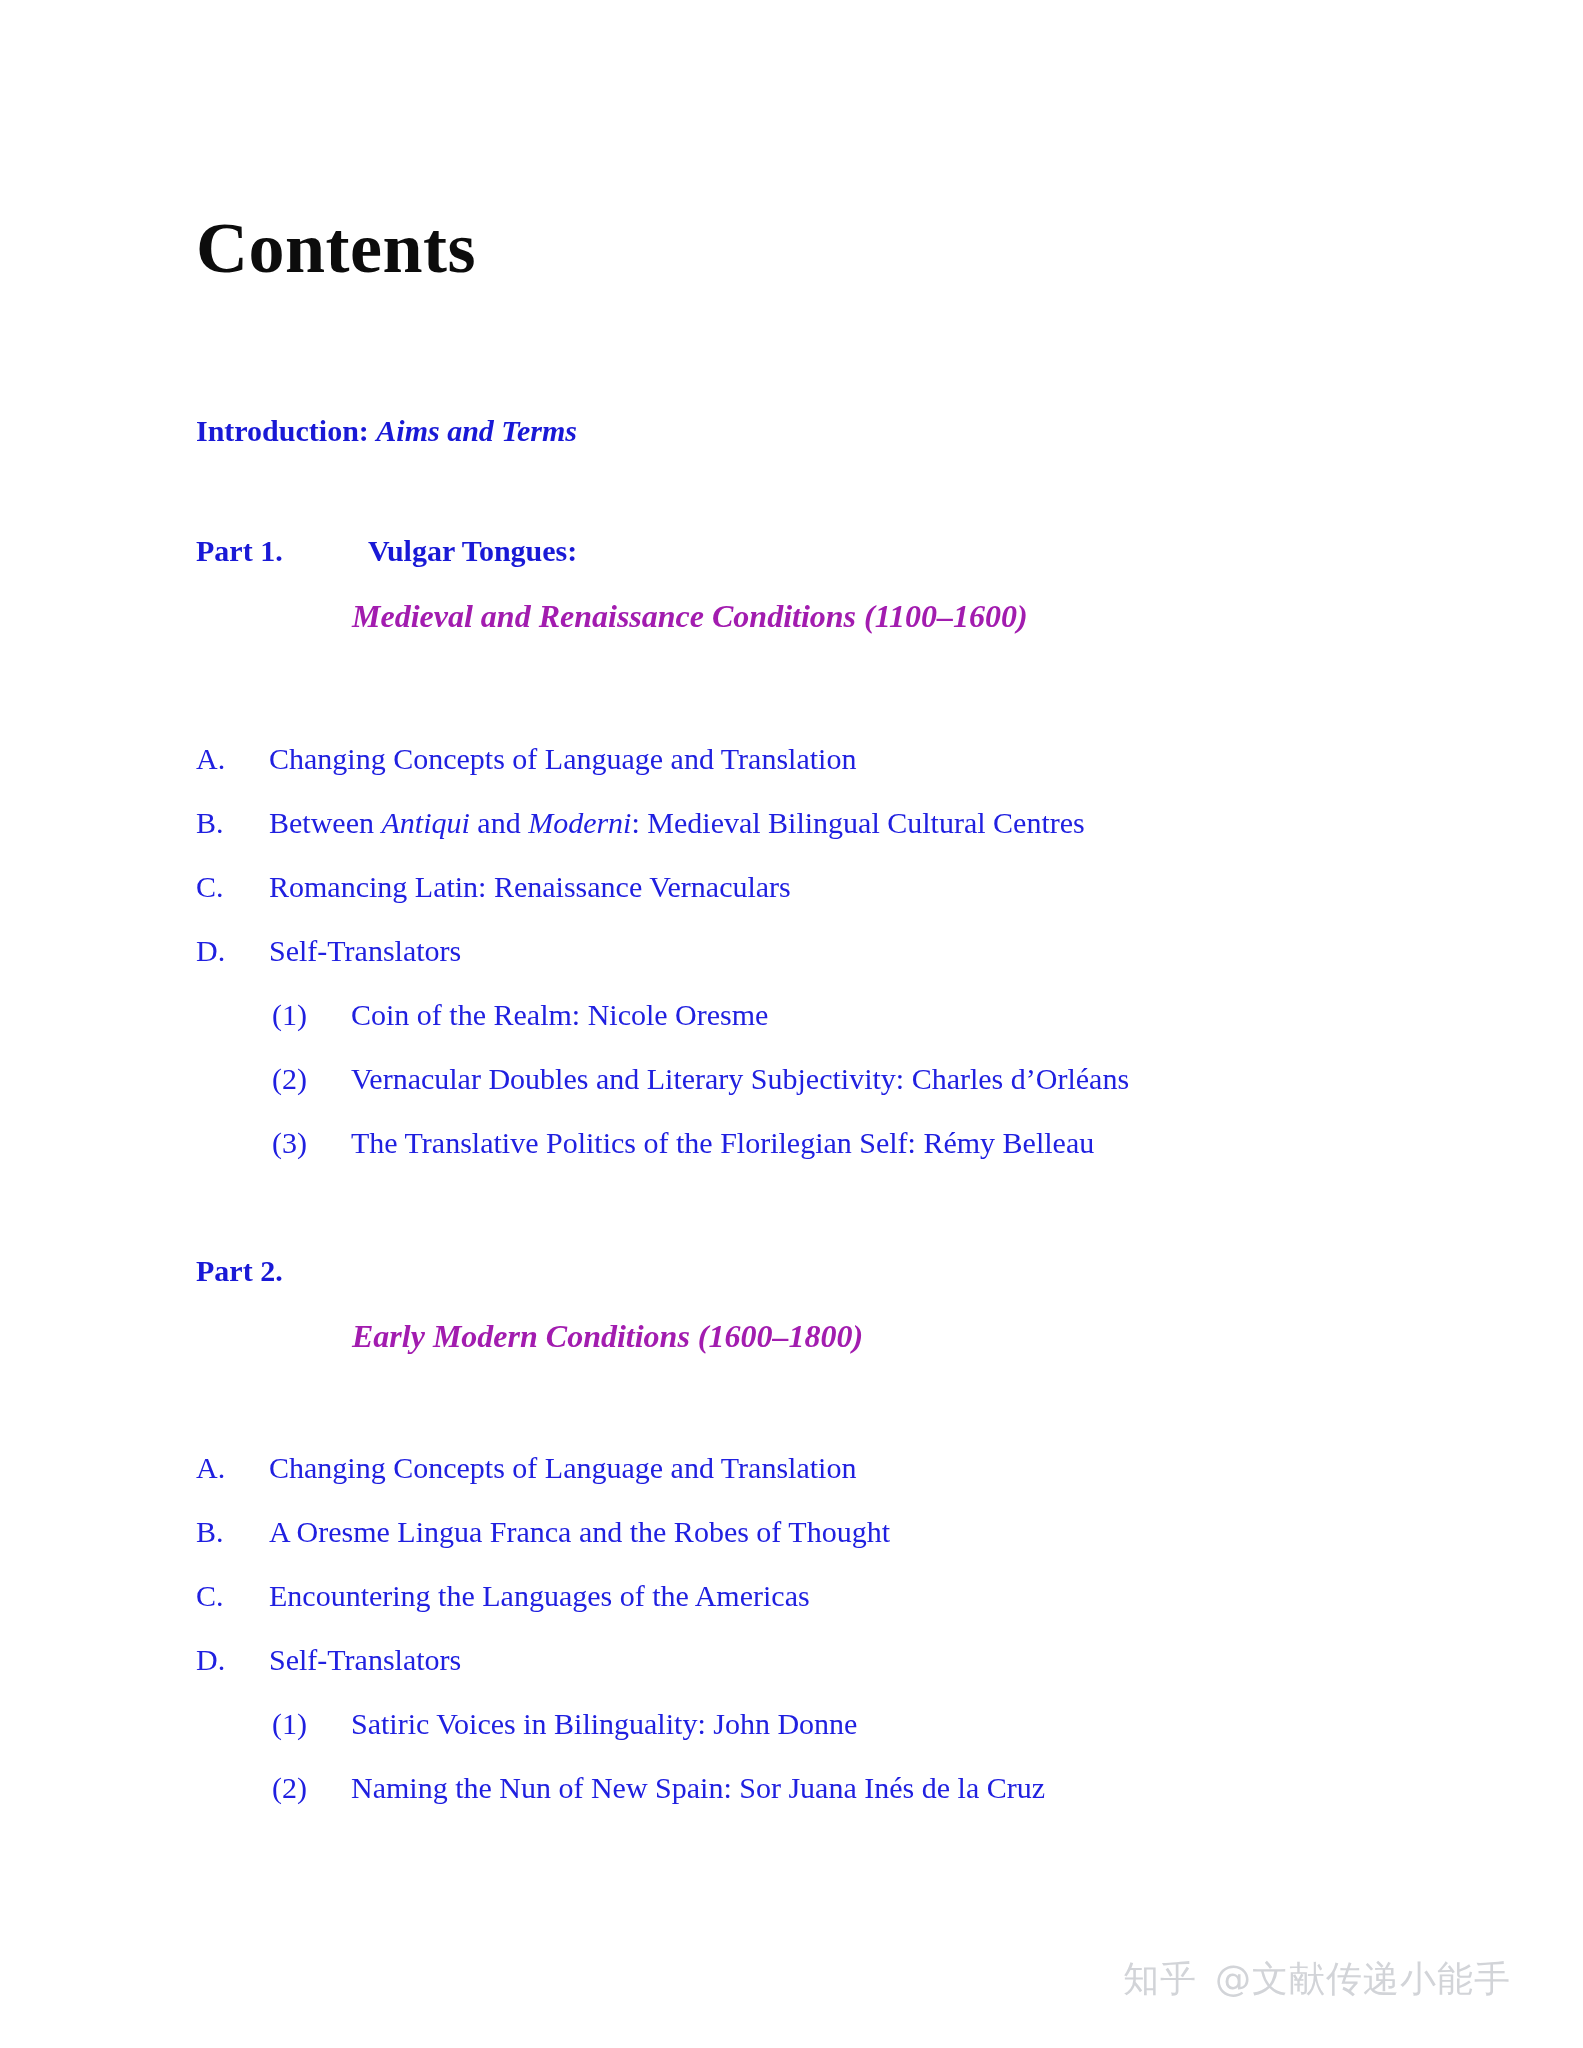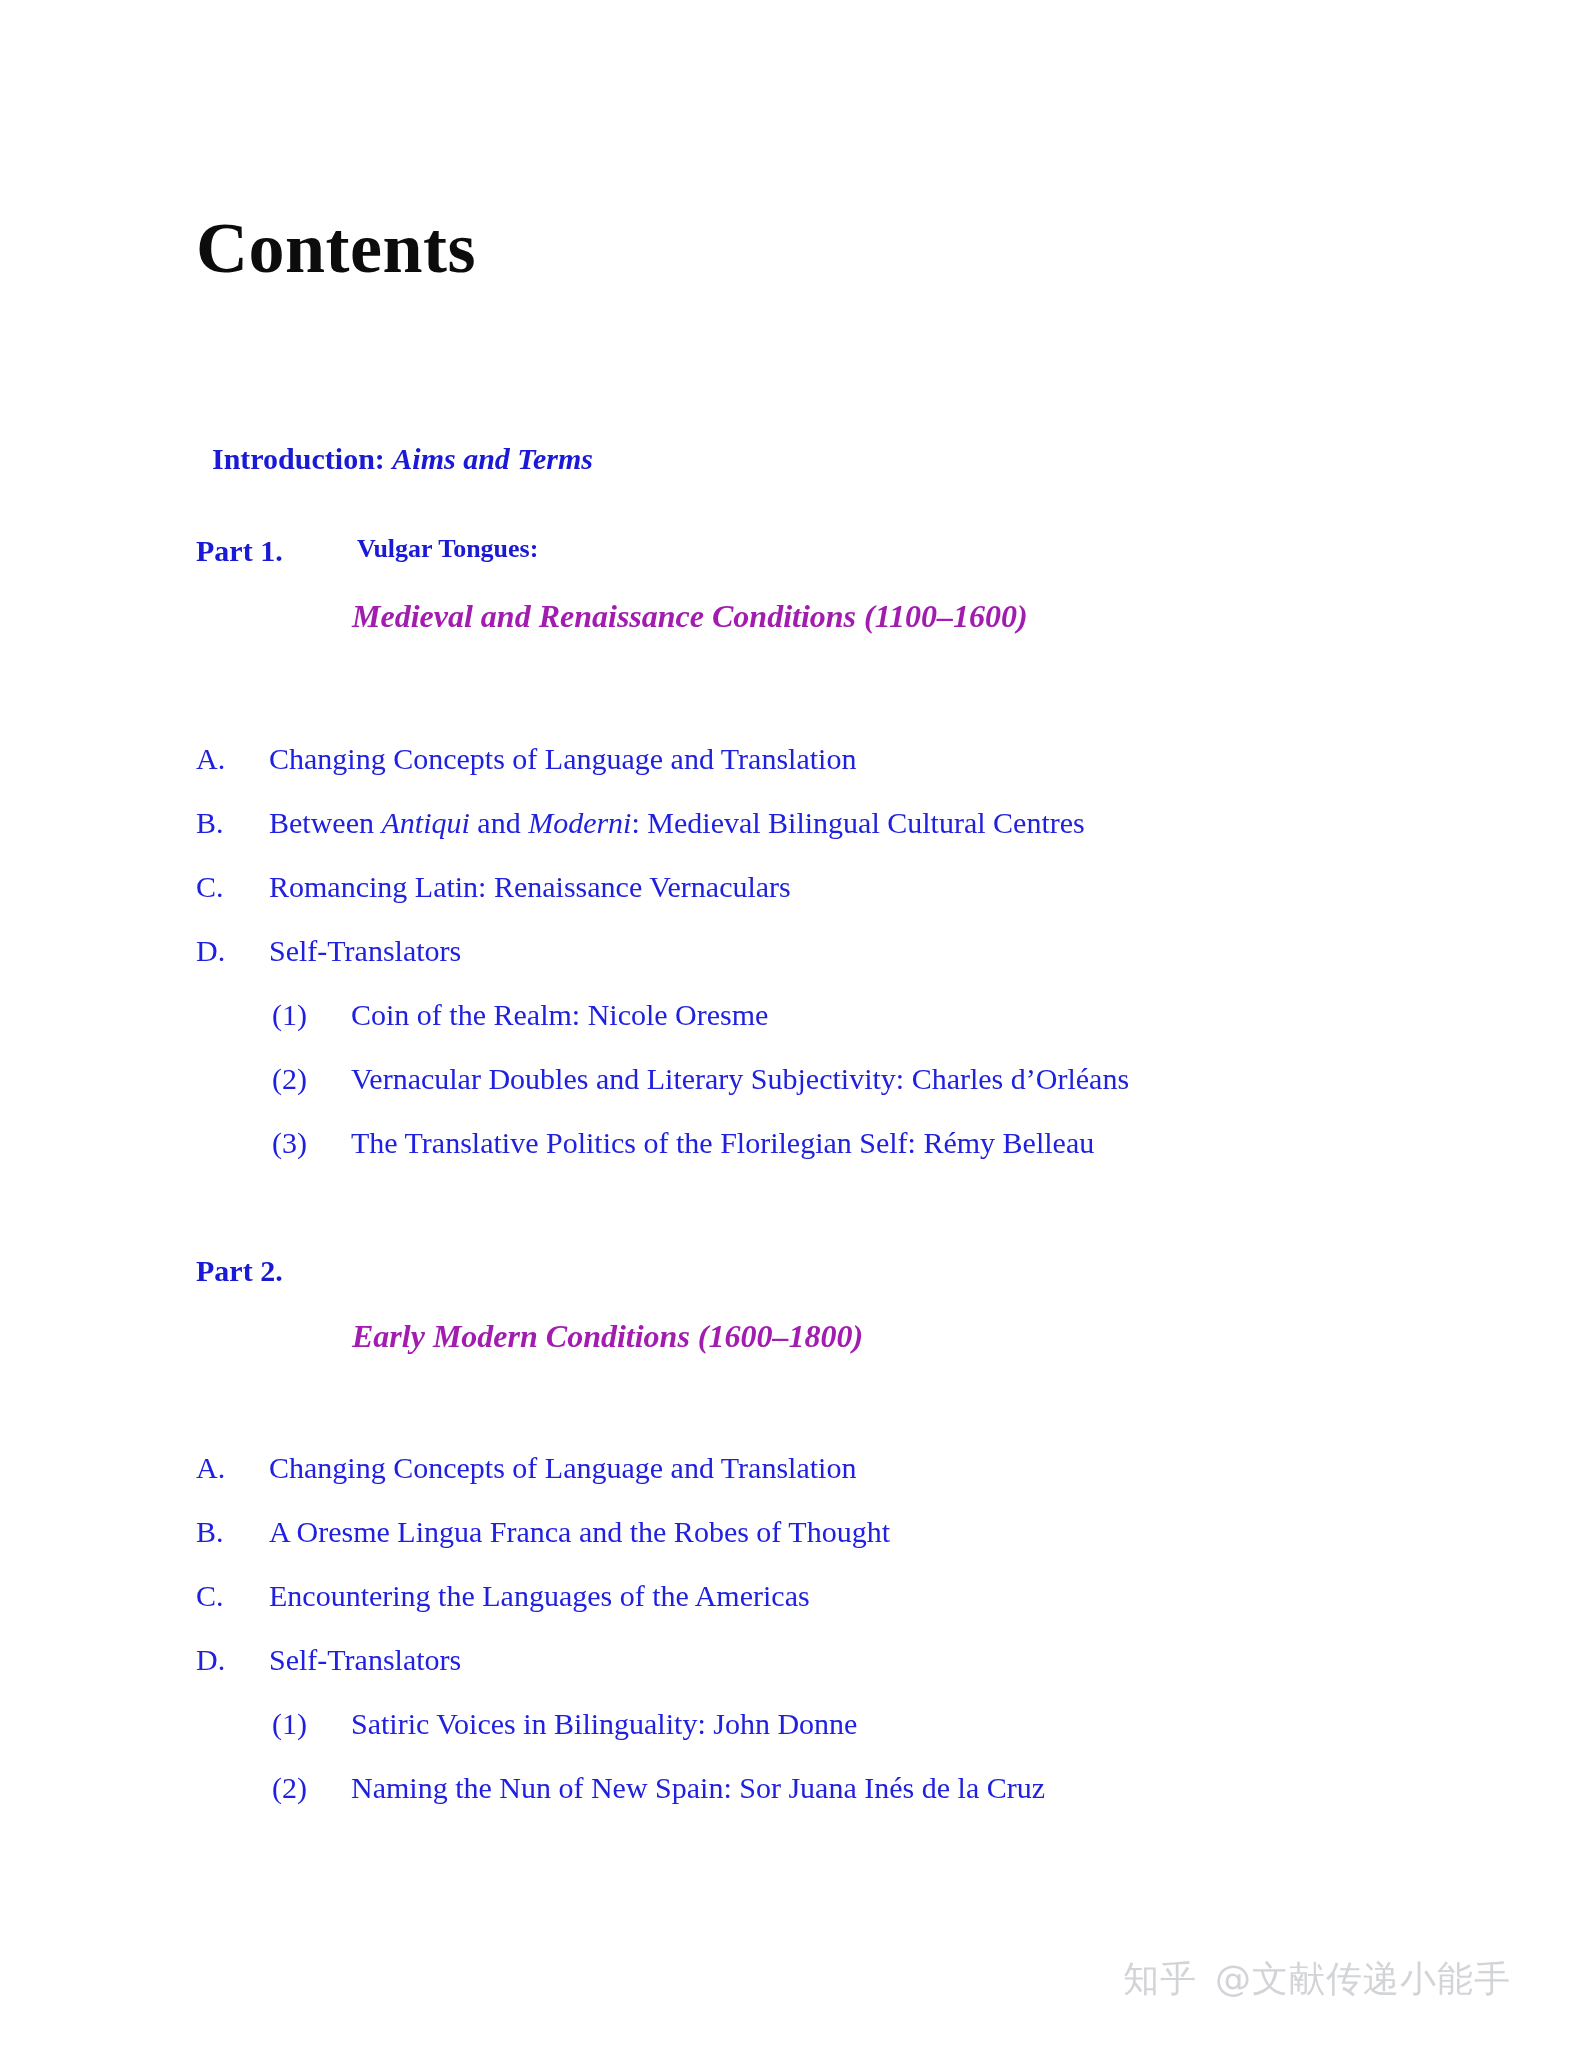--- a/index.html
+++ b/index.html
@@ -43,39 +43,38 @@
     font-weight: bold;
     font-size: 30px;
     white-space: nowrap;
     line-height: 1.1;
   }
   .heading-line .ital {
     font-style: italic;
   }
 
   .intro {
-    left: 212px;
+    left: 196px;
     top: 414px;
-    margin-top: 28px;
   }
 
   .part-label {
     position: absolute;
     left: 196px;
     color: #1919d6;
     font-weight: bold;
     font-size: 30px;
     white-space: nowrap;
   }
   .part-title {
     position: absolute;
-    left: 357px;
+    left: 368px;
     color: #1919d6;
     font-weight: bold;
-    font-size: 26px;
+    font-size: 30px;
     white-space: nowrap;
   }
   .part-subtitle {
     position: absolute;
     left: 352px;
     color: #a21caf;
     font-weight: bold;
     font-style: italic;
     font-size: 32px;
     white-space: nowrap;

